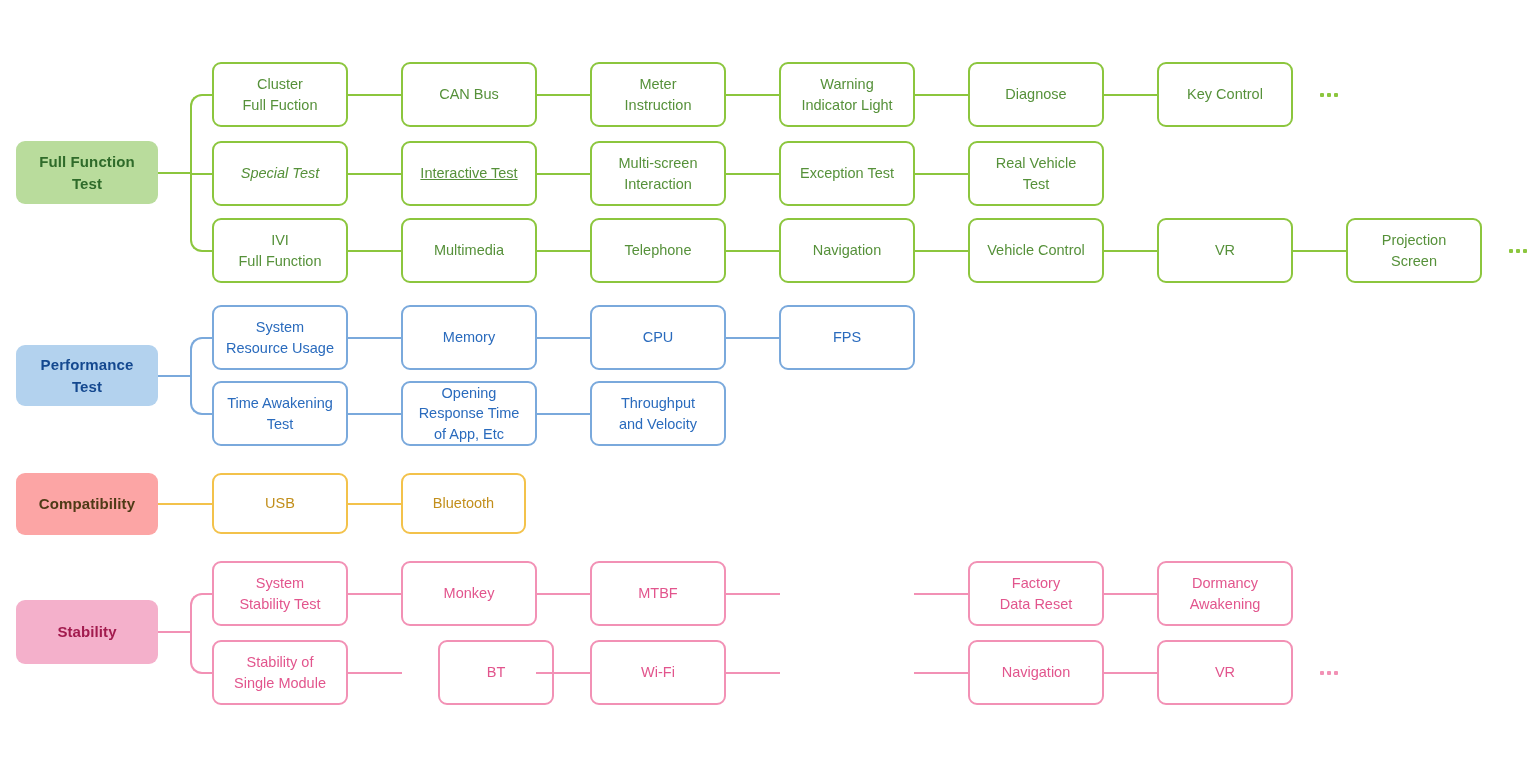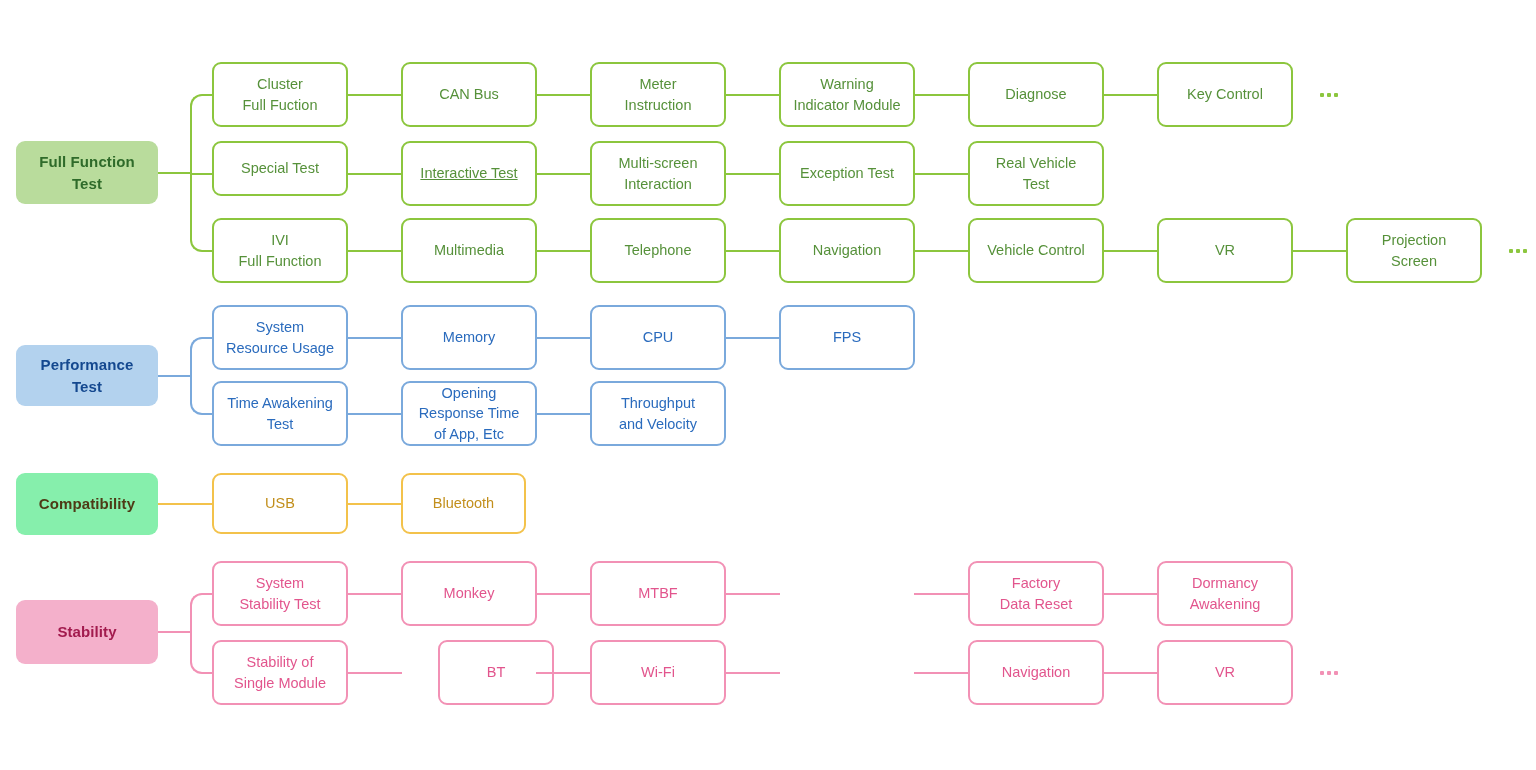--- a/index.html
+++ b/index.html
@@ -19,21 +19,21 @@
     border-radius:9px;
     font-weight:bold;
     font-size:15px;
     line-height:1.45;
     box-sizing:border-box;
     padding:4px 6px;
     letter-spacing:.1px;
   }
   .root.green  {background:#b9dc9c;color:#2f6b2a;}
   .root.blue   {background:#b3d2ee;color:#14488f;}
-  .root.yellow {background:#86efac;color:#4e3a16;}
+  .root.yellow {background:#fca5a5;color:#4e3a16;}
   .root.pink   {background:#f4b0cb;color:#a21b4e;}
 
   
   .node{
     position:absolute;
     display:flex;align-items:center;justify-content:center;
     text-align:center;
     background:#ffffff;
     border-radius:9px;
     border:2px solid #8cc63e;
@@ -93,32 +93,32 @@
     <div class="bracket g" style="left: 190px; top: 94px; width: 24px; height: 158px;"></div>
     <div class="lnk h g-c" style="left: 190px; top: 173px; width: 24px;"></div>
     <div class="node g" style="left: 212px; top: 62px; width: 136px; height: 65px;">Cluster
 Full Fuction</div>
     <div class="node g" style="left: 401px; top: 62px; width: 136px; height: 65px;">CAN Bus</div>
     <div class="lnk h g-c" style="left: 347px; top: 94px; width: 55px;"></div>
     <div class="node g" style="left: 590px; top: 62px; width: 136px; height: 65px;">Meter
 Instruction</div>
     <div class="lnk h g-c" style="left: 536px; top: 94px; width: 55px;"></div>
     <div class="node g" style="left: 779px; top: 62px; width: 136px; height: 65px;">Warning
-Indicator Module</div>
+Indicator Light</div>
     <div class="lnk h g-c" style="left: 725px; top: 94px; width: 55px;"></div>
     <div class="node g" style="left: 968px; top: 62px; width: 136px; height: 65px;">Diagnose</div>
     <div class="lnk h g-c" style="left: 914px; top: 94px; width: 55px;"></div>
     <div class="node g" style="left: 1157px; top: 62px; width: 136px; height: 65px;">Key Control</div>
     <div class="lnk h g-c" style="left: 1103px; top: 94px; width: 55px;"></div>
     <div class="dots g" style="left: 1320px; top: 93px;">
       <i></i>
       <i></i>
       <i></i>
     </div>
-    <div class="node g" style="left: 212px; top: 141px; width: 136px; height: 55px;">Special Test</div>
+    <div class="node g" style="left: 212px; top: 141px; width: 136px; height: 65px; font-style: italic;">Special Test</div>
     <div class="node g" style="left: 401px; top: 141px; width: 136px; height: 65px; text-decoration: underline;">Interactive Test</div>
     <div class="lnk h g-c" style="left: 347px; top: 173px; width: 55px;"></div>
     <div class="node g" style="left: 590px; top: 141px; width: 136px; height: 65px;">Multi-screen
 Interaction</div>
     <div class="lnk h g-c" style="left: 536px; top: 173px; width: 55px;"></div>
     <div class="node g" style="left: 779px; top: 141px; width: 136px; height: 65px;">Exception Test</div>
     <div class="lnk h g-c" style="left: 725px; top: 173px; width: 55px;"></div>
     <div class="node g" style="left: 968px; top: 141px; width: 136px; height: 65px;">Real Vehicle
 Test</div>
     <div class="lnk h g-c" style="left: 914px; top: 173px; width: 55px;"></div>

